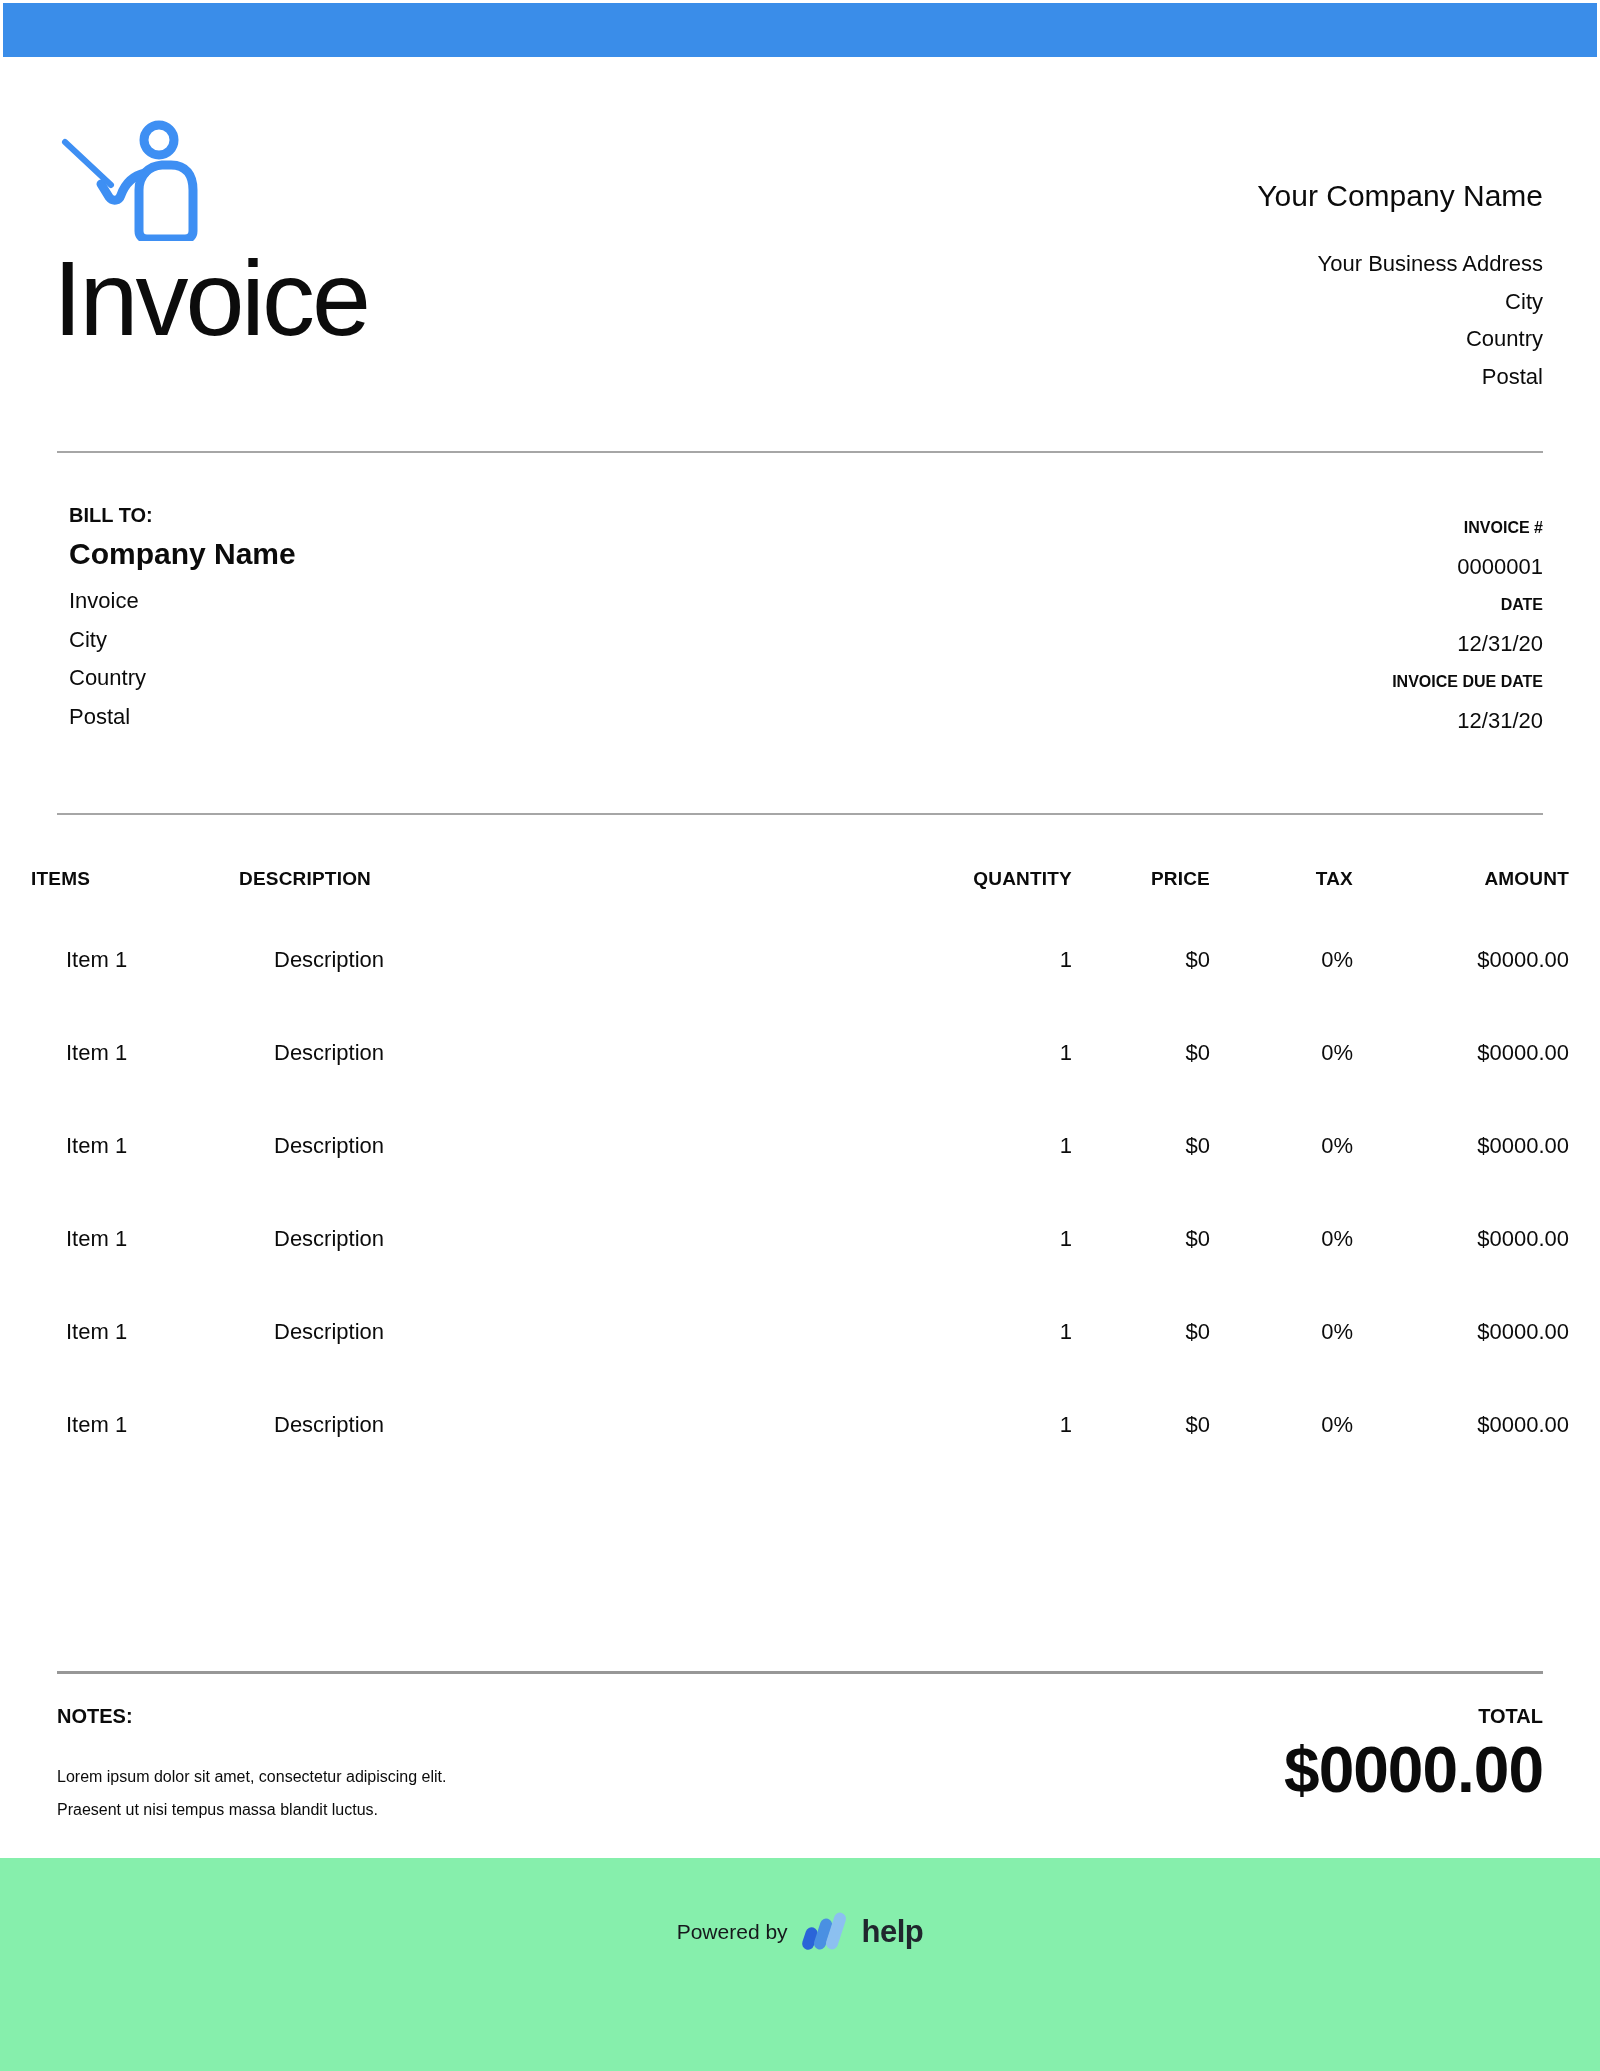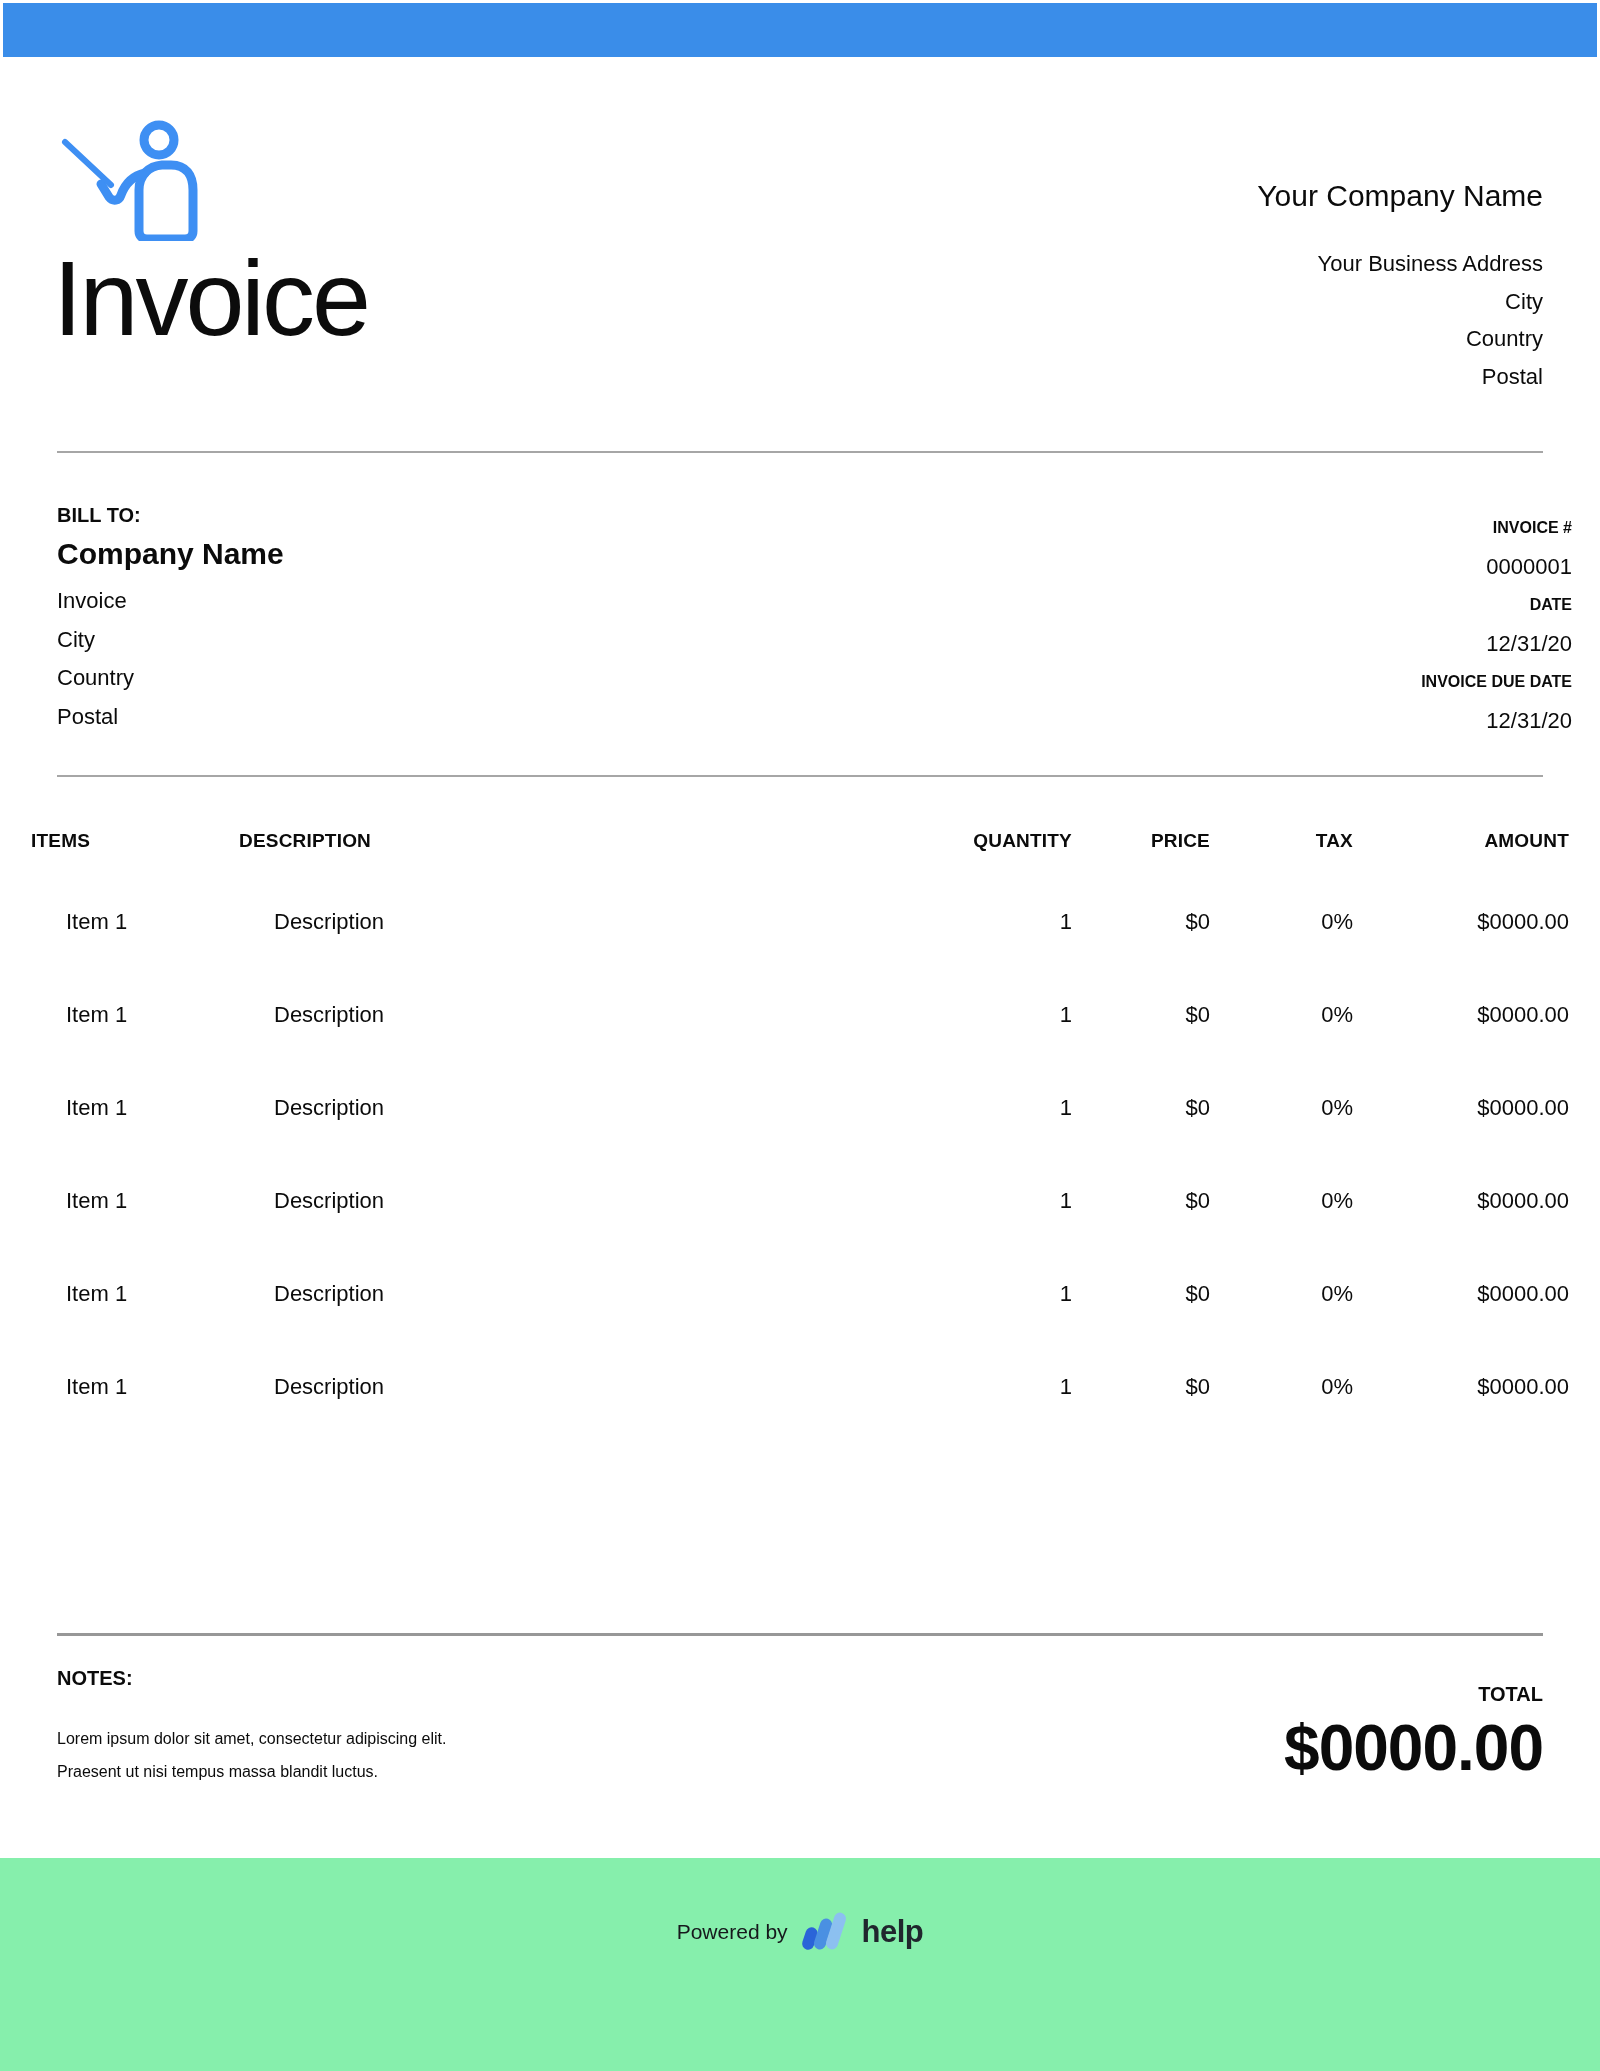--- a/index.html
+++ b/index.html
@@ -42,25 +42,26 @@
     text-align: right;
   }
   .company-name { font-size: 30px; line-height: 36px; margin-bottom: 31px; }
   .company-address div { font-size: 22px; line-height: 37.5px; }
 
   .rule { border: none; border-top: 2px solid #a6a6a6; margin: 0 57px; }
   .rule.thick { border-top: 3px solid #979797; }
 
   
   .billto-section {
-    height: 322px;
-    padding: 50px 28px 0 57px;
+    height: 360px;
+    padding: 50px 57px 0 57px;
     box-sizing: border-box;
     display: flex;
     justify-content: space-between;
+    margin-left: 12px;
   }
   .billto-label { font-size: 20px; font-weight: bold; line-height: 24px; }
   .billto-company { font-size: 30px; font-weight: bold; line-height: 36px; margin-top: 9px; }
   .billto-address { margin-top: 10px; }
   .billto-address div { font-size: 22px; line-height: 38.5px; }
   .invoice-meta { text-align: right; margin-top: 6px; }
   .meta-label { font-size: 16px; font-weight: bold; line-height: 38.5px; }
   .meta-value { font-size: 22px; line-height: 38.5px; }
 
   
@@ -88,21 +89,21 @@
   .notes-section {
     height: 282px;
     padding: 30px 57px 0 57px;
     box-sizing: border-box;
     display: flex;
     justify-content: space-between;
   }
   .notes-label { font-size: 20px; font-weight: bold; line-height: 24px; }
   .notes-lines { margin-top: 32px; }
   .notes-lines div { font-size: 16px; line-height: 33px; }
-  .total-block { text-align: right; margin-top: 16px; }
+  .total-block { text-align: right; }
   .total-label { font-size: 20px; font-weight: bold; line-height: 24px; }
   .total-value { font-size: 64px; font-weight: bold; letter-spacing: -1px; margin-top: 8px; line-height: 68px; }
 
   
   .footer {
     position: absolute;
     left: 0; right: 0; bottom: 0;
     height: 213px;
     background: #86efac;
     text-align: center;

